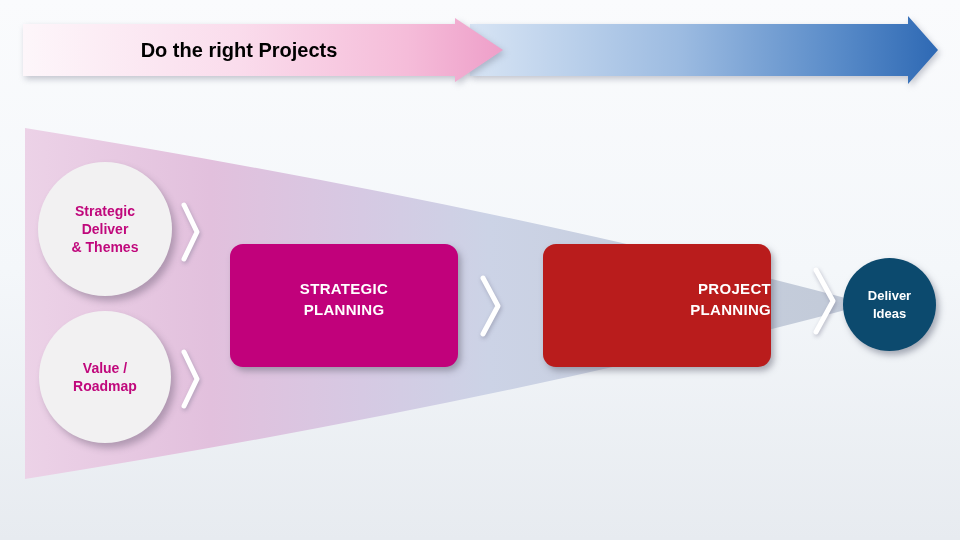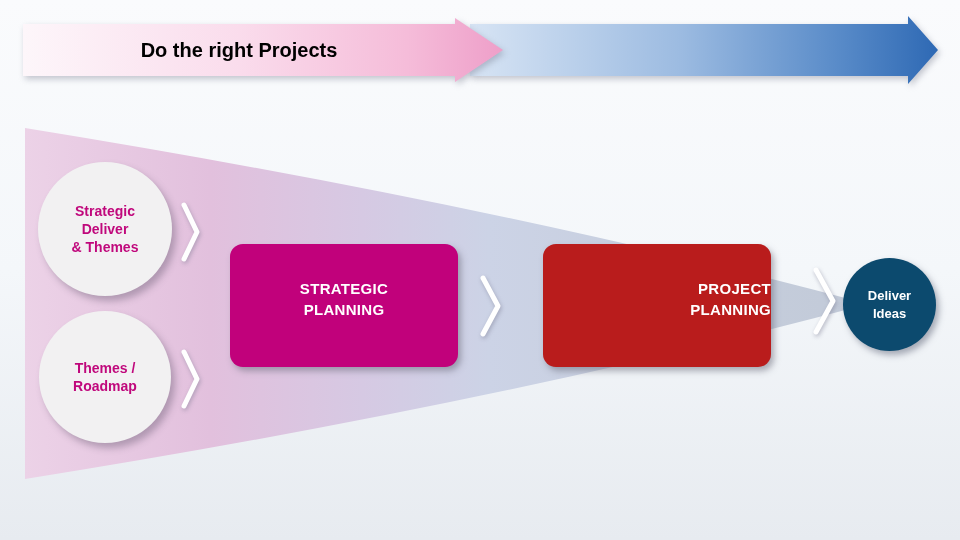--- a/index.html
+++ b/index.html
@@ -83,21 +83,21 @@
 <div class="input-circle" id="circle-roadmap">
   <div>
     <div>Strategic</div>
     <div>Deliver</div>
     <div>&amp; Themes</div>
   </div>
 </div>
 
 <div class="input-circle" id="circle-ideas">
   <div>
-    <div>Themes /</div>
+    <div>Value /</div>
     <div>Roadmap</div>
   </div>
 </div>
 
 <svg class="chev" id="chev-1" width="22" height="62" viewBox="0 0 22 62">
   <polyline points="4,4 17,31 4,58" fill="none" stroke="#ffffff" stroke-width="5" stroke-linecap="round" stroke-linejoin="round"></polyline>
 </svg>
 <svg class="chev" id="chev-2" width="22" height="62" viewBox="0 0 22 62">
   <polyline points="4,4 17,31 4,58" fill="none" stroke="#ffffff" stroke-width="5" stroke-linecap="round" stroke-linejoin="round"></polyline>
 </svg>

